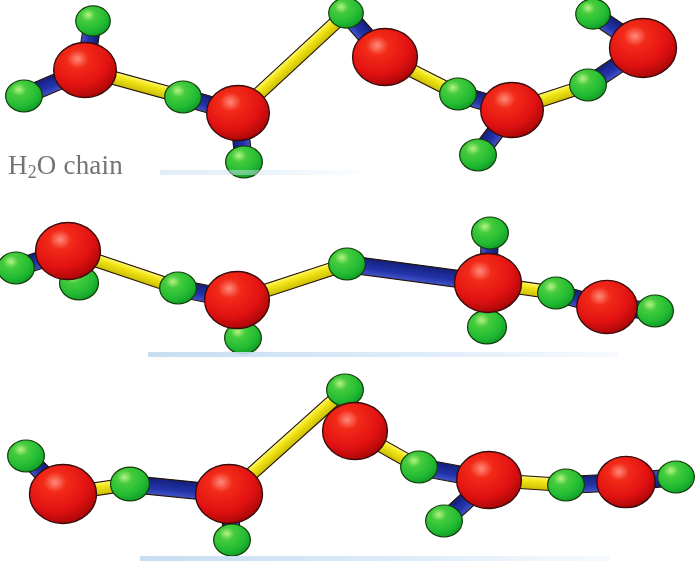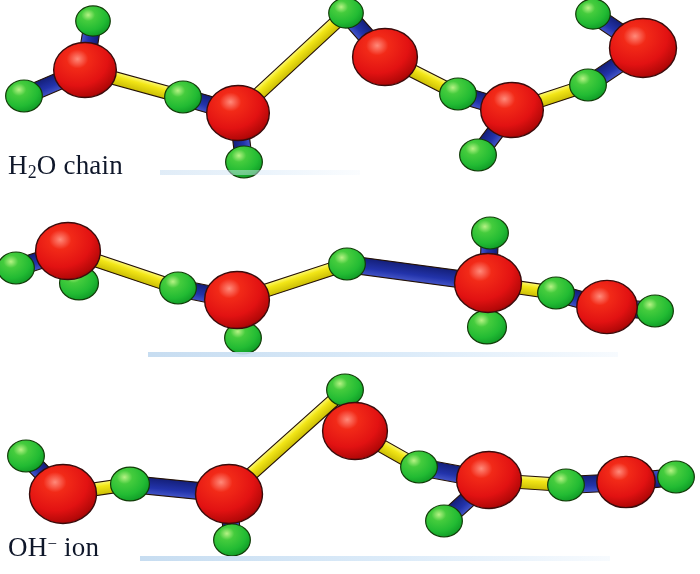--- a/index.html
+++ b/index.html
@@ -19,21 +19,21 @@
     position: absolute;
     left: 0;
     top: 0;
     width: 700px;
     height: 574px;
   }
   .label {
     position: absolute;
     font-family: "Liberation Serif", serif;
     font-size: 27px;
-    color: #0f172a;
+    color: #737373;
     letter-spacing: 0.2px;
     white-space: nowrap;
     line-height: 1;
   }
   .label sub {
     font-size: 0.66em;
     vertical-align: -0.22em;
   }
   .label sup {
     font-size: 0.62em;
@@ -247,15 +247,14 @@
           <ellipse cx="626" cy="482" rx="29.160000000000004" ry="25.65" fill="url(#gradO)" stroke="#3a0b0b" stroke-width="1.4"></ellipse>
         </g>
       </g>
   </svg>
 
   <div class="guide-line" id="guide-1"></div>
   <div class="guide-line" id="guide-2"></div>
   <div class="guide-line" id="guide-3"></div>
 
   <div class="label" id="label-h2o">H<sub>2</sub>O chain</div>
-  <div class="label" id="label-oh">OH<sup>−</sup> ion</div>
 
 </div>
 
 </body></html>

